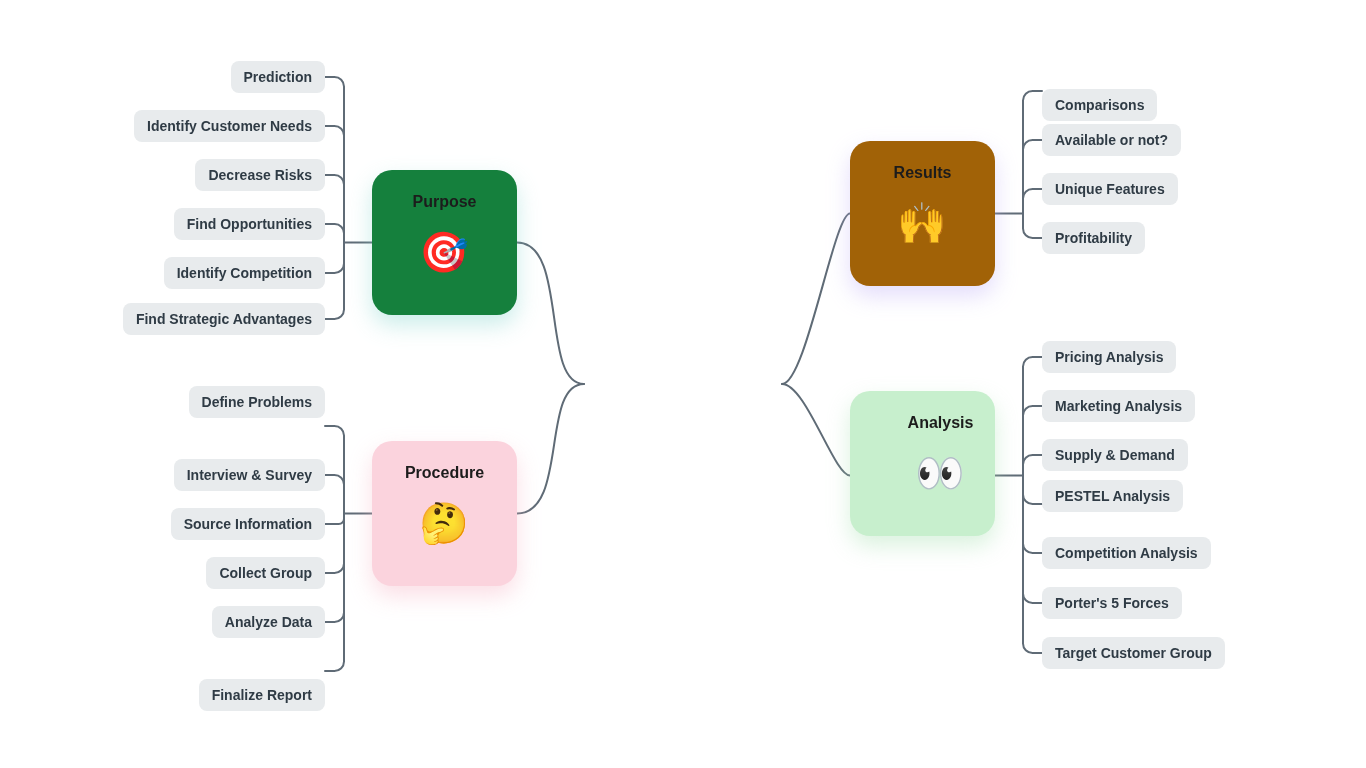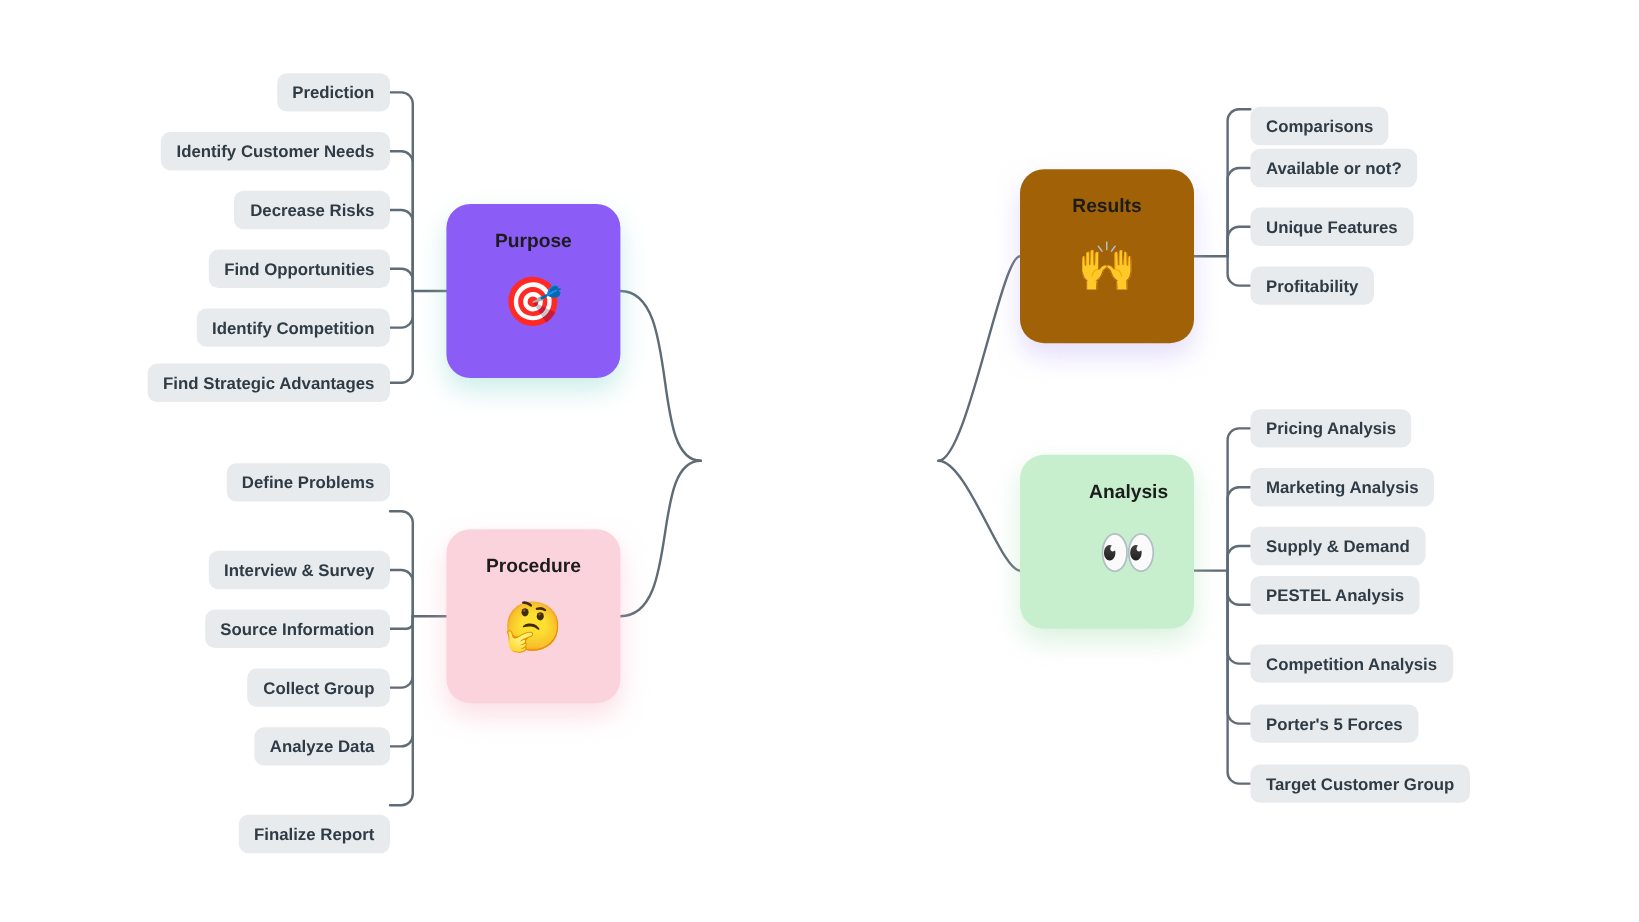--- a/index.html
+++ b/index.html
@@ -65,21 +65,21 @@
     font-size: 16px;
     font-weight: 700;
     color: #1c1c1c;
     line-height: 1;
   }
   .branch-emoji {
     margin-top: 22px;
     font-size: 40px;
     line-height: 1;
   }
-  .n-purpose   { background: #8b5cf6; box-shadow: 0 10px 22px rgba(140,215,208,.45); }
+  .n-purpose   { background: #15803d; box-shadow: 0 10px 22px rgba(140,215,208,.45); }
   .n-procedure { background: #fbd3dd; box-shadow: 0 10px 22px rgba(246,183,200,.45); }
   .n-results   { background: #a16207; box-shadow: 0 10px 22px rgba(196,180,246,.45); }
   .n-analysis  { background: #c7efcd; box-shadow: 0 10px 22px rgba(172,227,182,.45); }
 
   
   .leaf {
     position: absolute;
     height: 32px;
     display: flex;
     align-items: center;
@@ -156,21 +156,21 @@
       <div class="leaf right-aligned" style="top: 606px; right: 1041px;">Analyze Data</div>
       <div class="leaf right-aligned" style="top: 679px; right: 1041px; text-align: right;">Finalize Report</div>
       <div class="branch-node n-results" style="left: 850px; top: 141px;">
         <div class="branch-title">Results</div>
         <div class="branch-emoji">🙌</div>
       </div>
       <div class="leaf" style="top: 89px; left: 1042px;">Comparisons</div>
       <div class="leaf" style="top: 124px; left: 1042px;">Available or not?</div>
       <div class="leaf" style="top: 173px; left: 1042px;">Unique Features</div>
       <div class="leaf" style="top: 222px; left: 1042px;">Profitability</div>
-      <div class="branch-node n-analysis" style="left: 850px; top: 379px; padding-left: 36px;">
+      <div class="branch-node n-analysis" style="left: 850px; top: 391px; padding-left: 36px;">
         <div class="branch-title">Analysis</div>
         <div class="branch-emoji">👀</div>
       </div>
       <div class="leaf" style="top: 341px; left: 1042px;">Pricing Analysis</div>
       <div class="leaf" style="top: 390px; left: 1042px;">Marketing Analysis</div>
       <div class="leaf" style="top: 439px; left: 1042px;">Supply &amp; Demand</div>
       <div class="leaf" style="top: 480px; left: 1042px;">PESTEL Analysis</div>
       <div class="leaf" style="top: 537px; left: 1042px;">Competition Analysis</div>
       <div class="leaf" style="top: 587px; left: 1042px;">Porter's 5 Forces</div>
       <div class="leaf" style="top: 637px; left: 1042px;">Target Customer Group</div>

